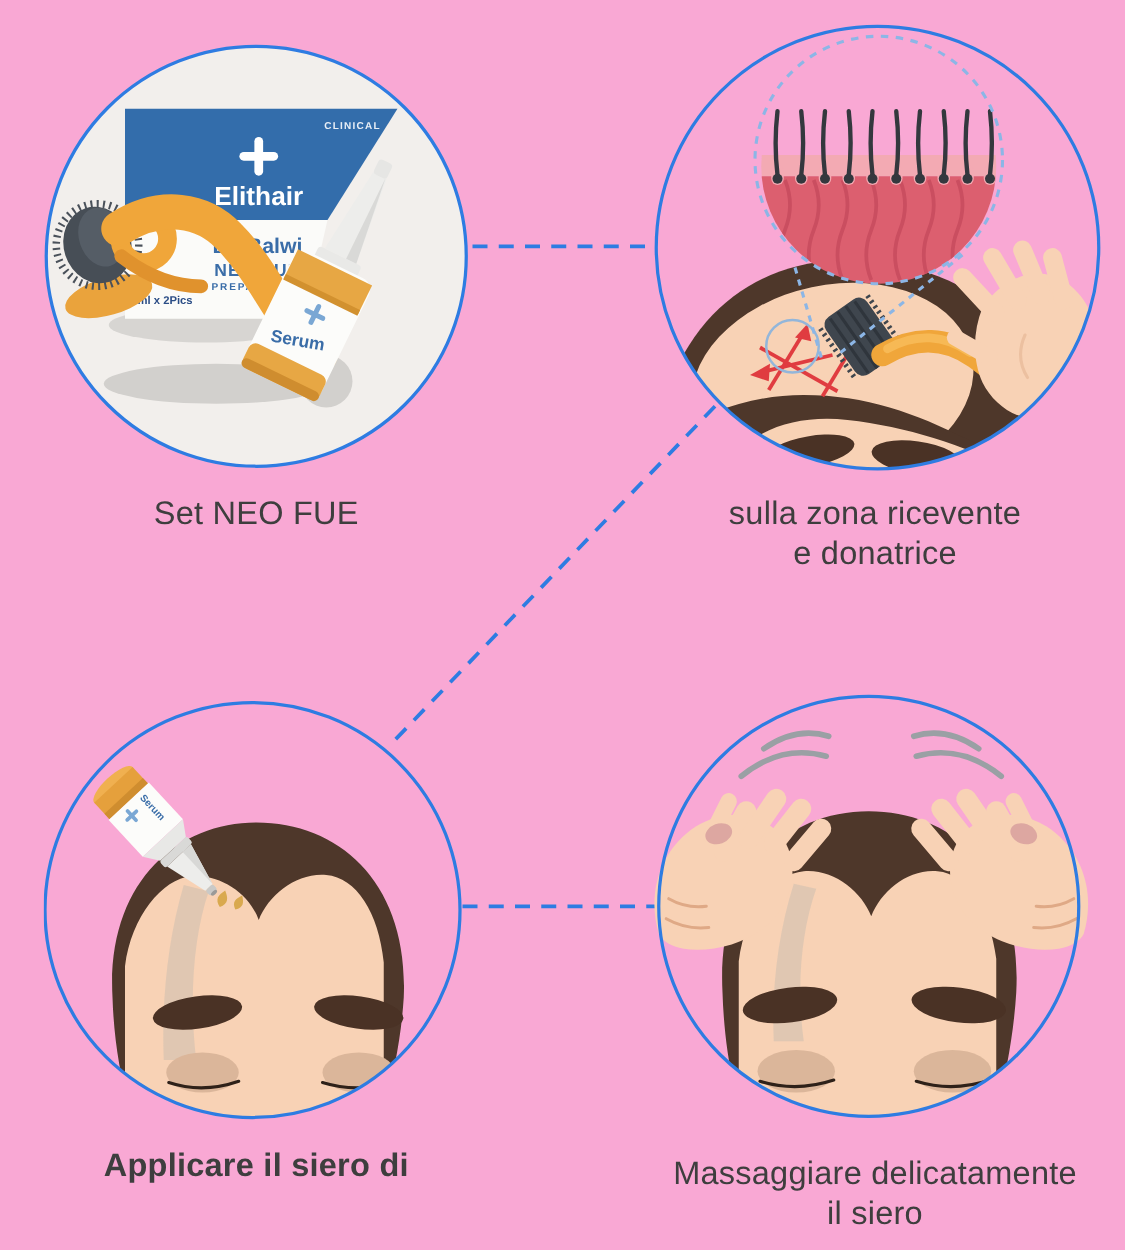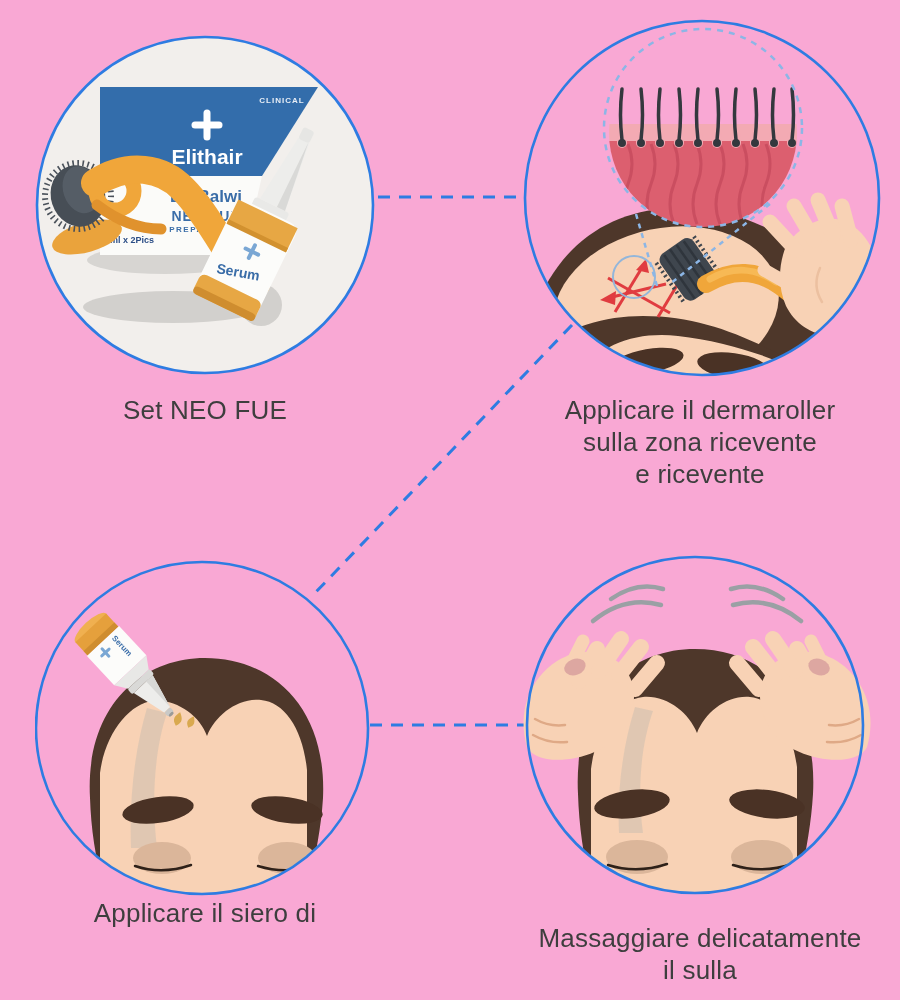--- a/index.html
+++ b/index.html
@@ -312,25 +312,24 @@
         <path d="M 20,186 q 16,9 34,7"></path>
       </g>
     </g>
     <circle cx="182" cy="176" r="168" fill="none" stroke="#2e7ce2" stroke-width="2.6"></circle>
   </svg>
 
   <div class="caption" style="left:55px;top:394px;width:300px;">
     <span>Set NEO FUE</span>
   </div>
   <div class="caption" style="left:520px;top:394px;width:360px;">
-    <span>Applicare il dermaroller</span>
     <span>sulla zona ricevente</span>
-    <span>e ricevente</span>
+    <span>e donatrice</span>
   </div>
-  <div class="caption" style="left:45px;top:897px;width:320px;">
+  <div class="caption" style="left:45px;top:916px;width:320px;font-weight:bold;">
     <span>Applicare il siero di</span>
   </div>
   <div class="caption" style="left:518px;top:922px;width:364px;">
     <span>Massaggiare delicatamente</span>
-    <span>il sulla</span>
+    <span>il siero</span>
   </div>
 
 </div>
 
 </body></html>

